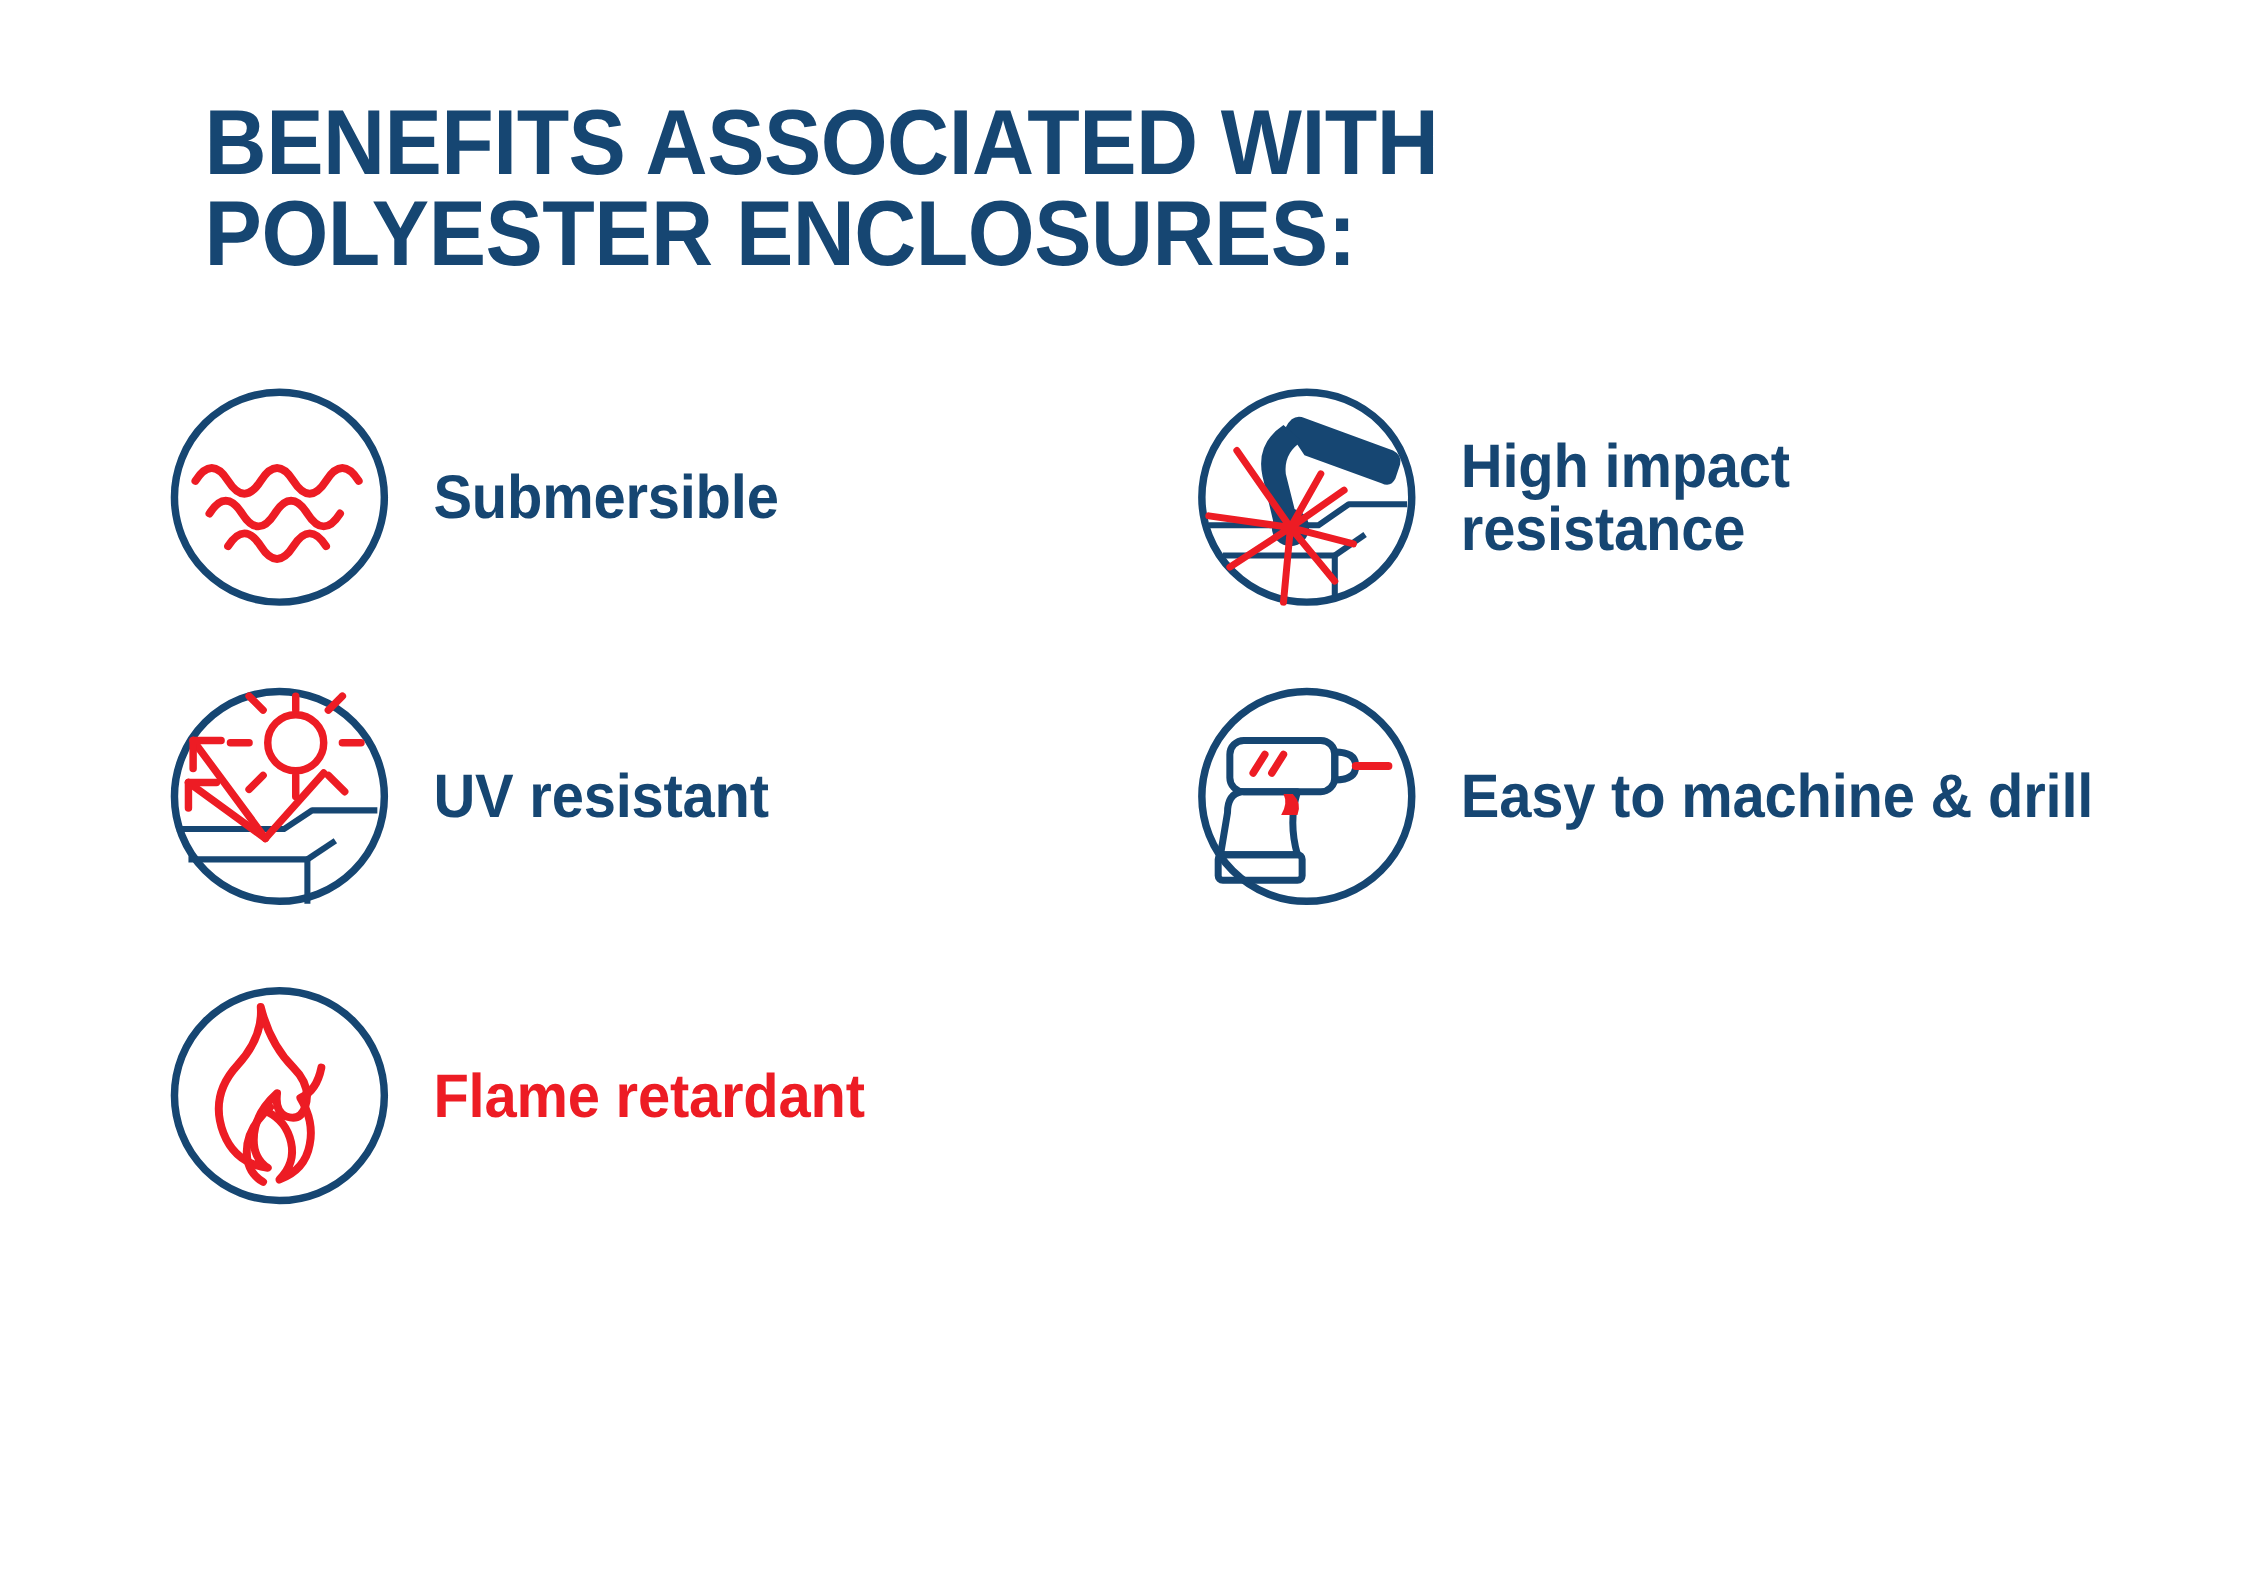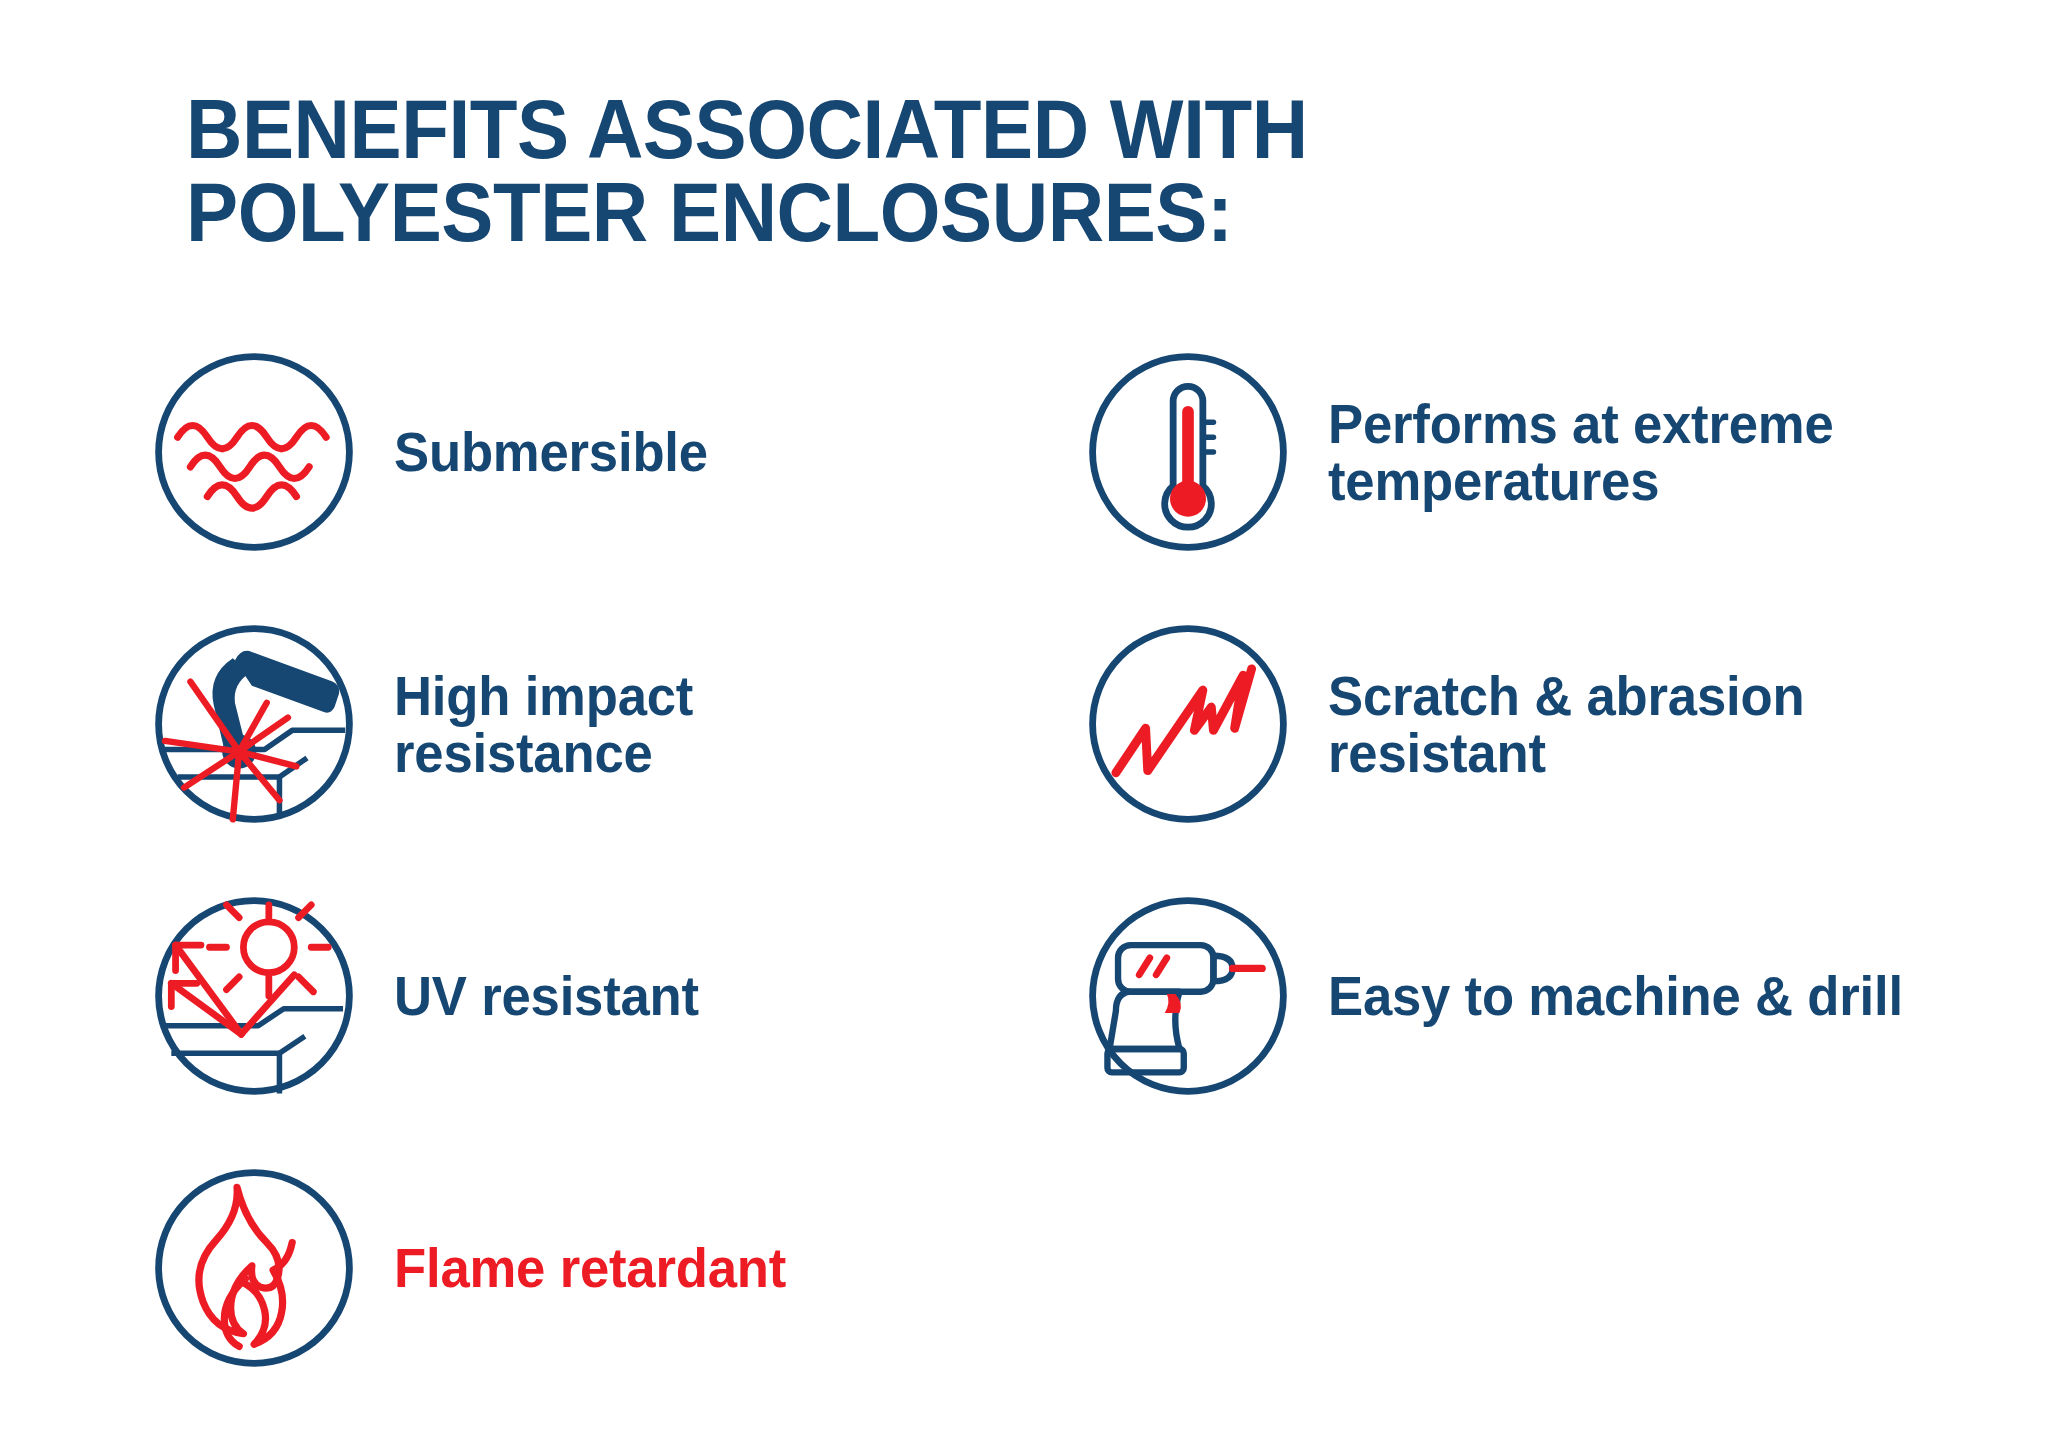--- a/index.html
+++ b/index.html
@@ -91,37 +91,20 @@
           <g class="rd" stroke-width="3.4" fill="none" stroke-linecap="round">
             <path d="M14 43 q7 -11 14 0 q7 11 14 0 q7 -11 14 0 q7 11 14 0 q7 -11 14 0"></path>
             <path d="M20 57 q7 -11 14 0 q7 11 14 0 q7 -11 14 0 q7 11 14 0"></path>
             <path d="M28 71 q7 -11 14 0 q7 11 14 0 q7 -11 14 0"></path>
           </g>
         </svg>
       </div>
       <div class="label">Submersible</div>
     </div>
 
-    <div class="cell">
-      <div class="icon-wrap">
-        <svg viewBox="0 0 100 100">
-          <circle cx="50" cy="50" r="45" fill="none" class="nv" stroke-width="3.2"></circle>
-          <path d="M43 66 V26 a7 7 0 0 1 14 0 V66 a11 11 0 1 1 -14 0 Z" fill="none" class="nv" stroke-width="3.2" stroke-linejoin="round"></path>
-          <line x1="50" y1="31" x2="50" y2="68" class="rd" stroke-width="5.5" stroke-linecap="round"></line>
-          <circle cx="50" cy="72" r="8.5" fill="#ed1c24"></circle>
-          <g class="nv" stroke-width="2.6" stroke-linecap="round">
-            <line x1="57" y1="36" x2="62" y2="36"></line>
-            <line x1="57" y1="43" x2="62" y2="43"></line>
-            <line x1="57" y1="50" x2="62" y2="50"></line>
-          </g>
-        </svg>
-      </div>
-      <div class="label">Performs at extreme
-temperatures</div>
-    </div>
 
     <div class="cell">
       <div class="icon-wrap">
         <svg viewBox="0 0 100 100">
           <circle cx="50" cy="50" r="45" fill="none" class="nv" stroke-width="3.2"></circle>
 
           <g class="nv" stroke-width="2.6" fill="none" stroke-linejoin="round">
             <path d="M8 62 H55 L68 53 H93"></path>
             <path d="M14 75 H62 V92"></path>
             <path d="M62 75 L75 66"></path>
@@ -134,30 +117,20 @@
           <g class="rd" stroke-width="3" fill="none" stroke-linejoin="round" stroke-linecap="round">
             <path d="M43 63 L20 30 M43 63 L8 58 M43 63 L17 80 M43 63 L40 95
                      M43 63 L62 86 M43 63 L70 70 M43 63 L66 47 M43 63 L56 40"></path>
           </g>
         </svg>
       </div>
       <div class="label">High impact
 resistance</div>
     </div>
 
-    <div class="cell">
-      <div class="icon-wrap">
-        <svg viewBox="0 0 100 100">
-          <circle cx="50" cy="50" r="45" fill="none" class="nv" stroke-width="3.2"></circle>
-          <path d="M16 73 L30 52 L31 72 L57 34 L53 53 L61 42 L62 53 L76 27 L72 52 L80 24" fill="none" class="rd" stroke-width="4.2" stroke-linecap="round" stroke-linejoin="round"></path>
-        </svg>
-      </div>
-      <div class="label">Scratch &amp; abrasion
-resistant</div>
-    </div>
 
     <div class="cell">
       <div class="icon-wrap">
         <svg viewBox="0 0 100 100">
           <circle cx="50" cy="50" r="45" fill="none" class="nv" stroke-width="3.2"></circle>
 
           <g class="nv" stroke-width="2.6" fill="none" stroke-linejoin="round">
             <path d="M6 64 H52 L64 56 H92"></path>
             <path d="M11 77 H62 V96"></path>
             <path d="M62 77 L74 69"></path>

